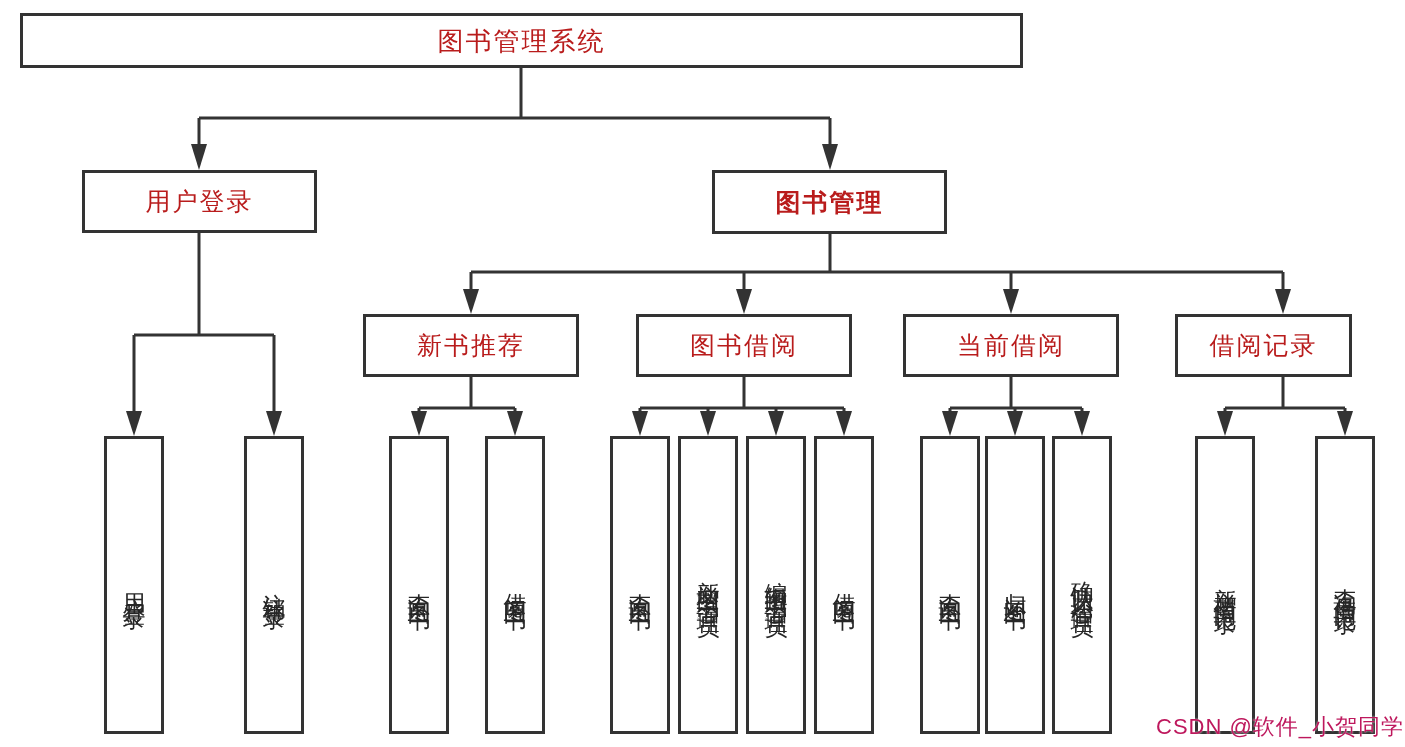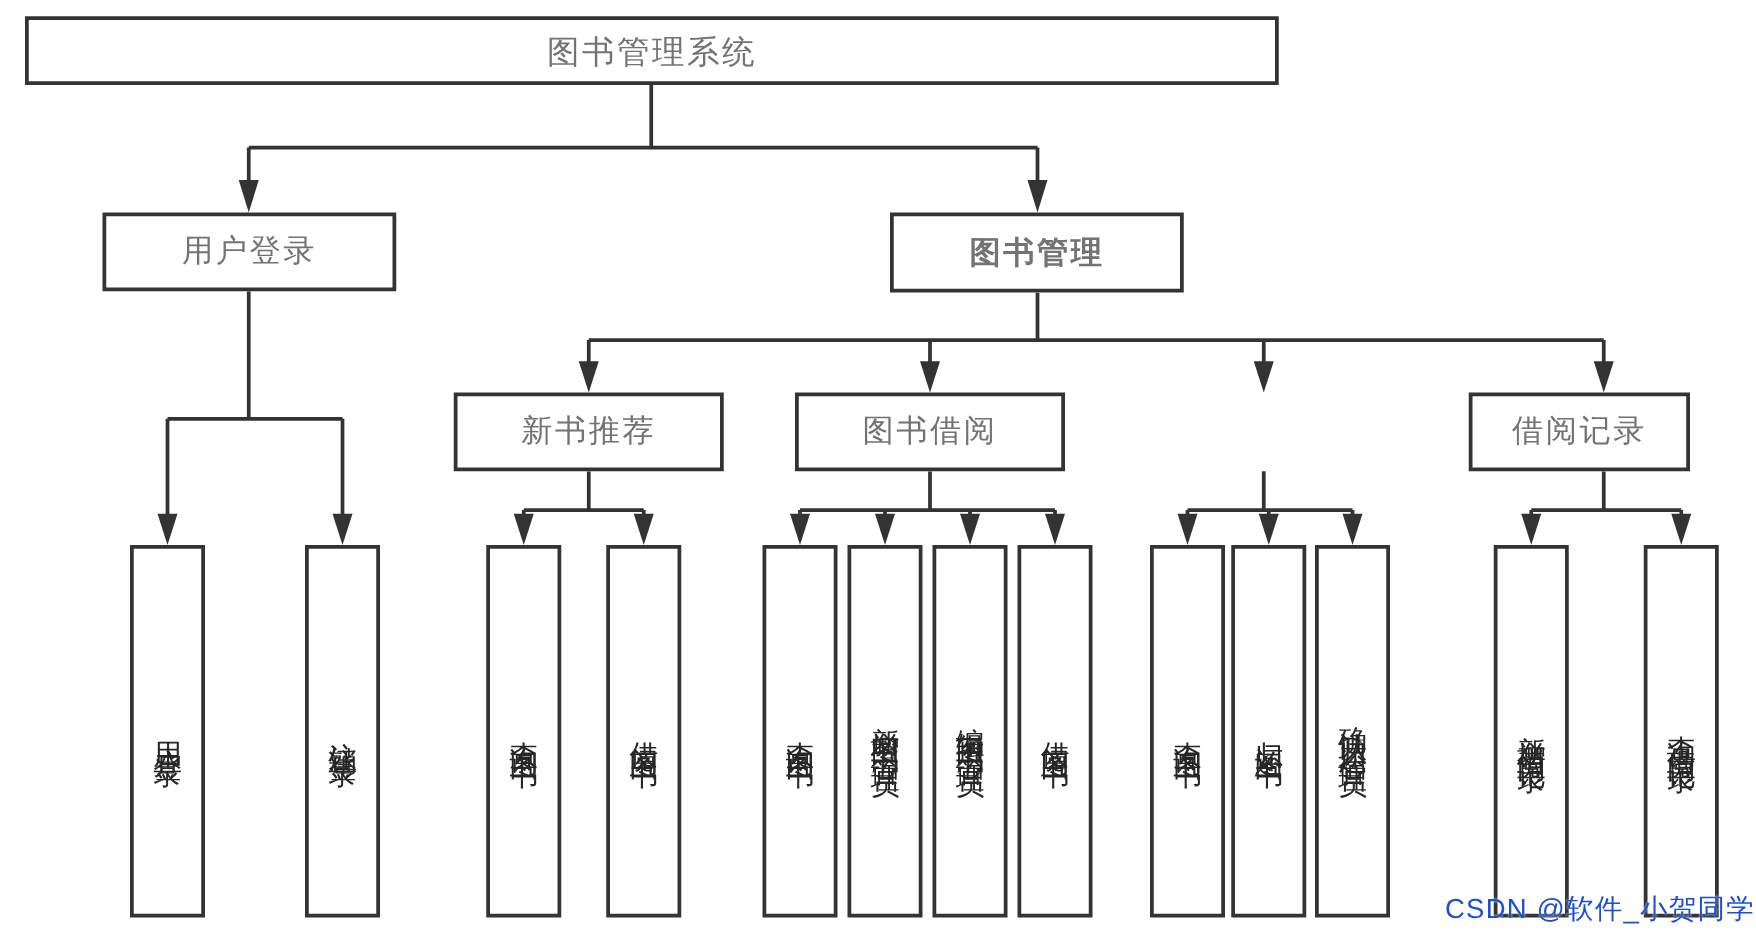--- a/index.html
+++ b/index.html
@@ -14,21 +14,21 @@
   .wires {
     position: absolute;
     left: 0; top: 0;
     width: 1405px; height: 747px;
   }
   .node {
     position: absolute;
     box-sizing: border-box;
     border: 3px solid #333333;
     background: #ffffff;
-    color: #737373;
+    color: #b91c1c;
     display: flex;
     align-items: center;
     justify-content: center;
     font-size: 25px;
     letter-spacing: 2px;
     line-height: 1;
   }
   .node.root { font-size: 26px; }
   .leaf {
     position: absolute;
@@ -46,21 +46,21 @@
     text-orientation: mixed;
     font-size: 23px;
     letter-spacing: 5px;
     line-height: 1;
   }
   .watermark {
     position: absolute;
     left: 1156px;
     top: 712px;
     font-size: 22px;
-    color: #1d4ed8;
+    color: #be185d;
     letter-spacing: 1px;
     white-space: nowrap;
     z-index: 5;
     text-shadow: 0 0 2px #ffffff;
   }
 </style>
 </head>
 <body>
 
 <div class="canvas">
@@ -112,20 +112,21 @@
     </g>
   </svg>
 
   <div class="node root" style="left:20px; top:13px; width:1003px; height:55px;">图书管理系统</div>
 
   <div class="node" style="left:82px; top:170px; width:235px; height:63px;">用户登录</div>
   <div class="node" style="left:712px; top:170px; width:235px; height:64px;font-weight:bold;">图书管理</div>
 
   <div class="node" style="left:636px; top:314px; width:216px; height:63px;">图书借阅</div>
   <div class="node" style="left:363px; top:314px; width:216px; height:63px;">新书推荐</div>
+  <div class="node" style="left:903px; top:314px; width:216px; height:63px;">当前借阅</div>
   <div class="node" style="left:1175px; top:314px; width:177px; height:63px;">借阅记录</div>
 
   <div class="leaf" style="left:104px;">用户登录</div>
   <div class="leaf" style="left:244px;">注销登录</div>
 
   <div class="leaf" style="left:389px;">查询图书</div>
   <div class="leaf" style="left:485px;">借阅图书</div>
 
   <div class="leaf" style="left:610px;">查询图书</div>
   <div class="leaf" style="left:678px;">新增图书（管理员）</div>

